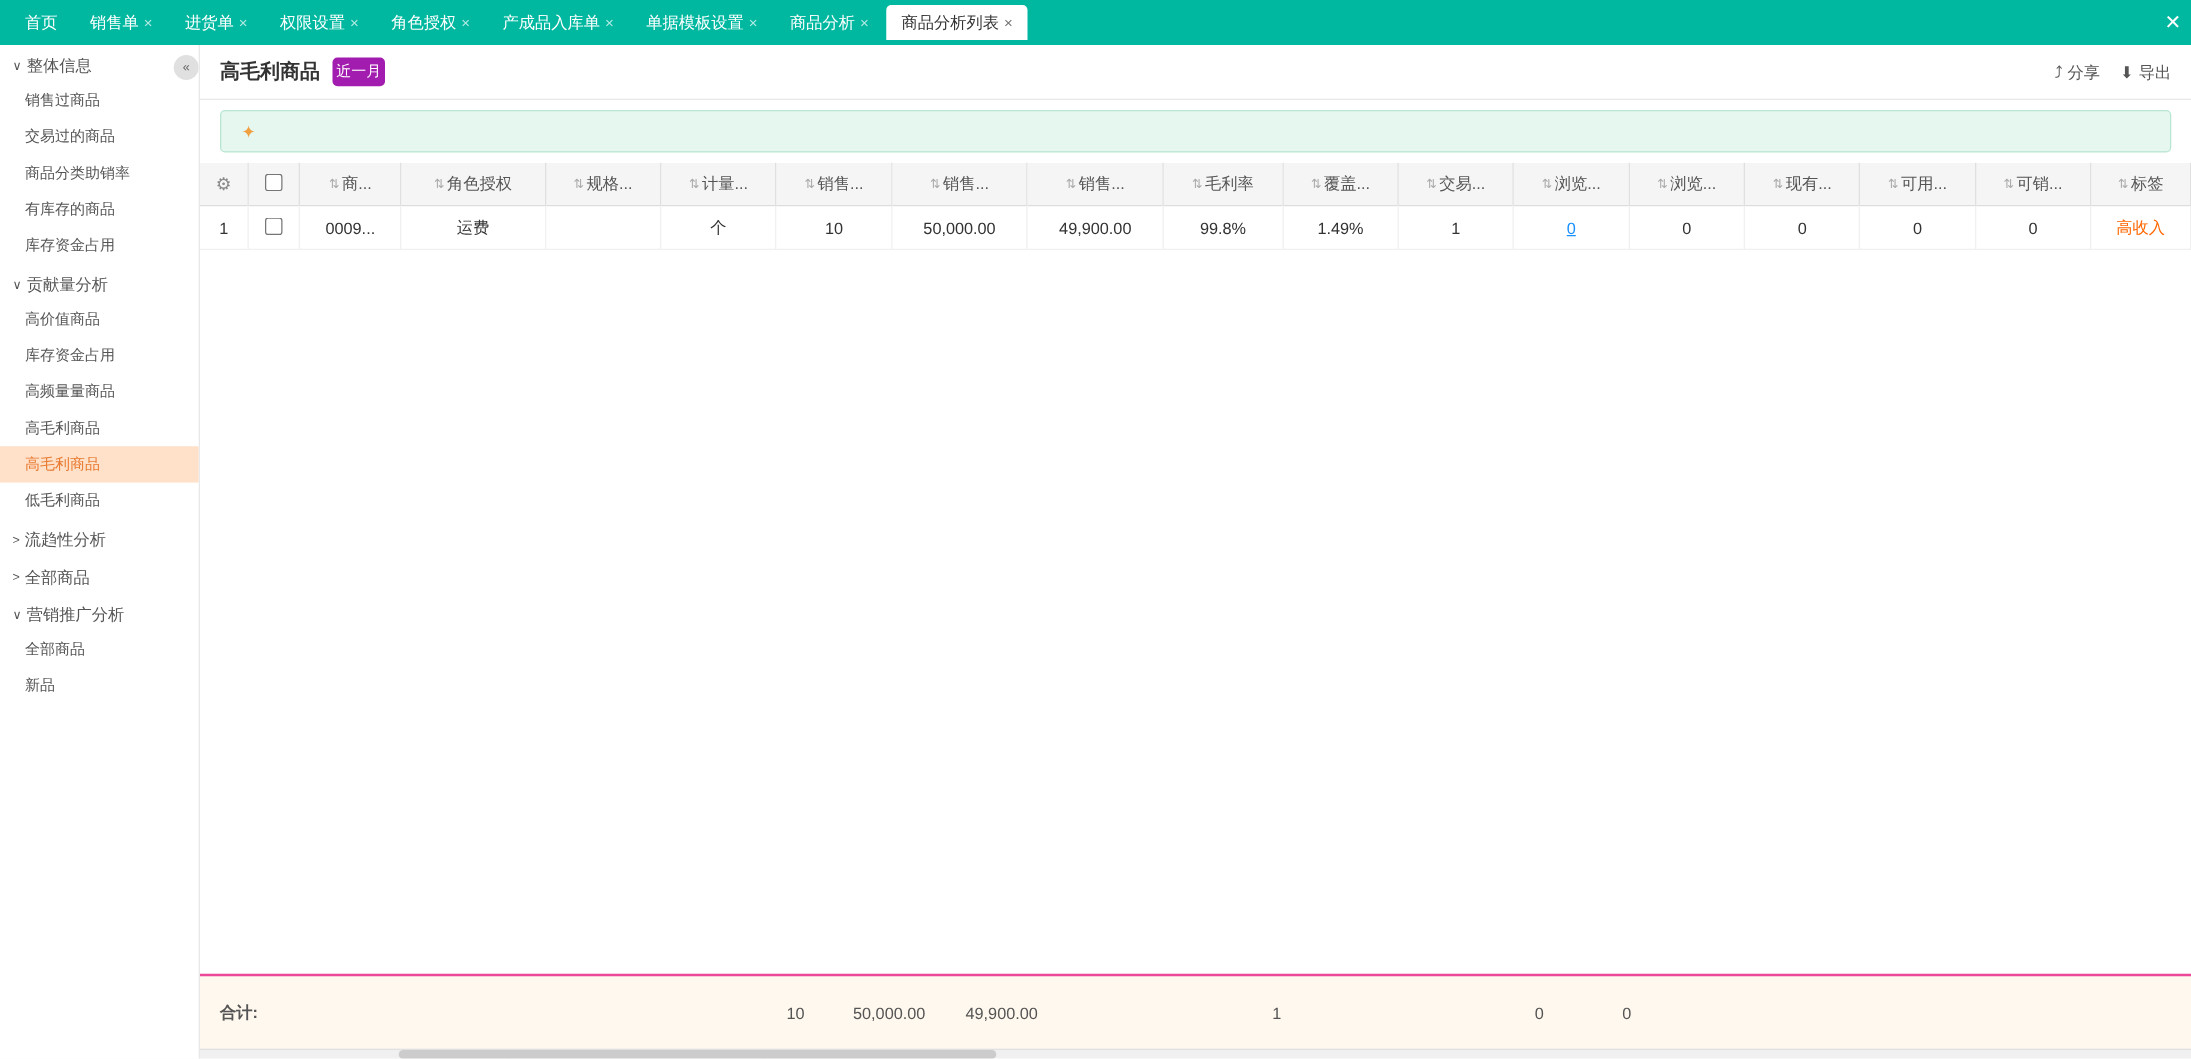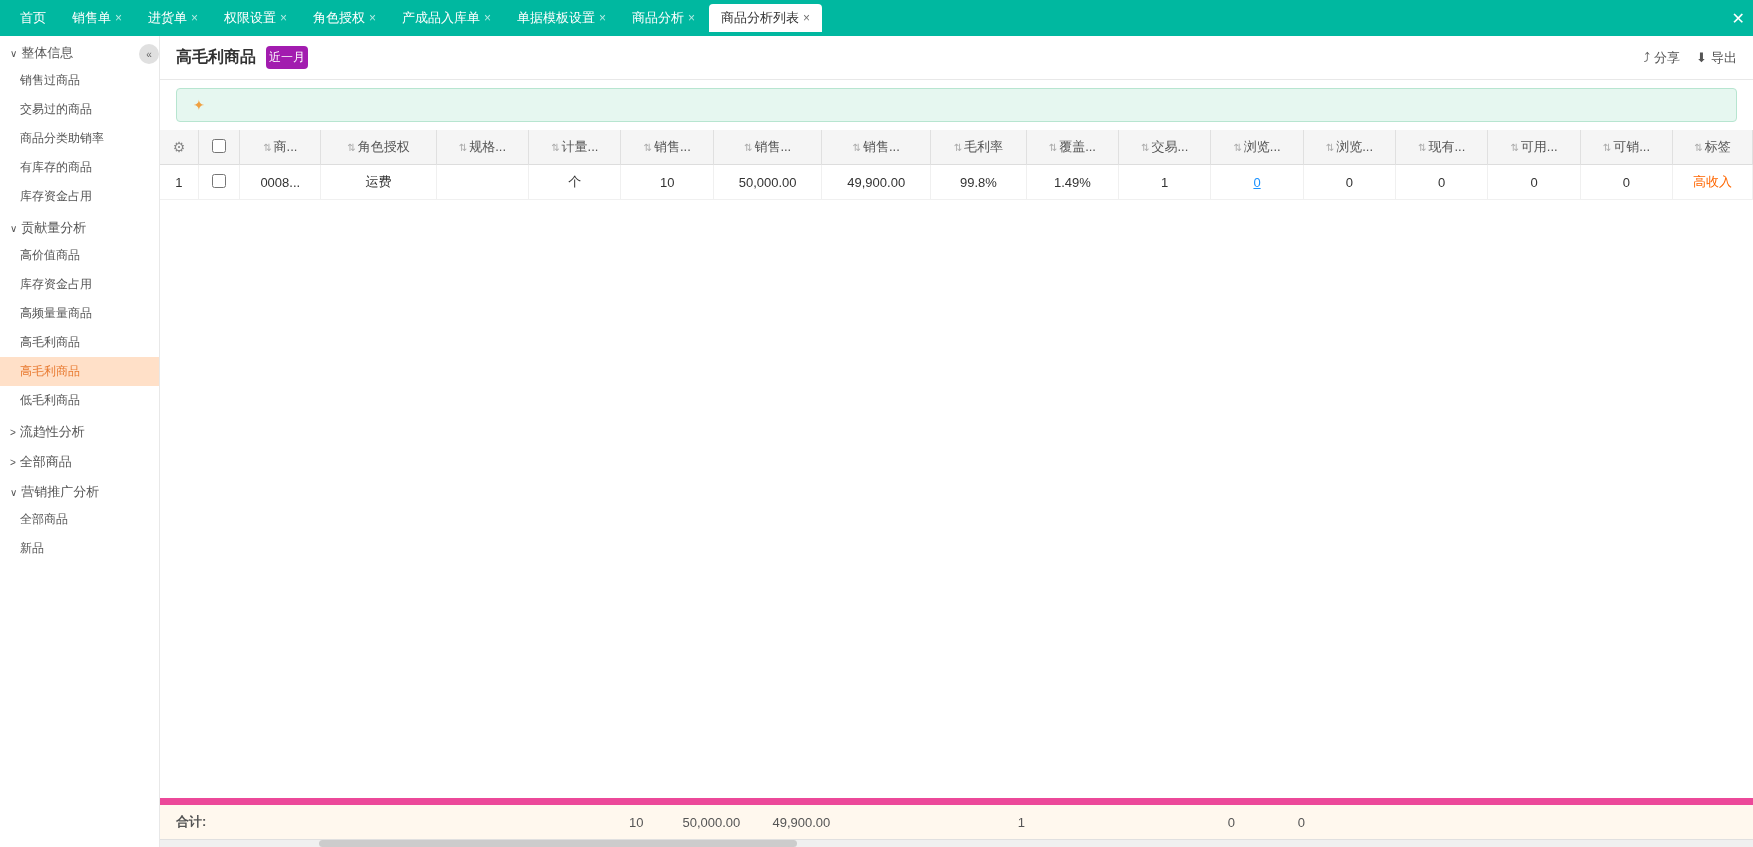--- a/index.html
+++ b/index.html
@@ -210,22 +210,22 @@
       color: #333;
       border-right: 1px solid #f0f0f0;
     }
     td.text-link { color: #1890ff; cursor: pointer; text-decoration: underline; }
 
     
     .table-footer {
       display: flex;
       align-items: center;
       background: #fff8ee;
-      border-top: 7px solid #ec4899;
-      padding: 8px 16px;
+      border-top: 2px solid #ec4899;
+      padding: 20px 16px;
       font-size: 12px;
       color: #555;
       min-height: 38px;
       gap: 0;
     }
     .footer-label { font-weight: bold; margin-right: 20px; white-space: nowrap; }
     .footer-cells {
       display: flex;
       flex: 1;
       gap: 0;
@@ -435,21 +435,21 @@
                   <span class="sort-icon">⇅</span>
                   <span>标签</span>
                 </div>
               </th>
             </tr>
         </thead>
         <tbody id="table-body">
         <tr>
               <td>1</td>
               <td><input type="checkbox" class="cb" style=""></td>
-              <td>0008...</td>
+              <td>0009...</td>
               <td>运费</td>
               <td></td>
               <td>个</td>
               <td>10</td>
               <td>50,000.00</td>
               <td>49,900.00</td>
               <td>99.8%</td>
               <td>1.49%</td>
               <td>1</td>
               <td class="text-link">0</td>

